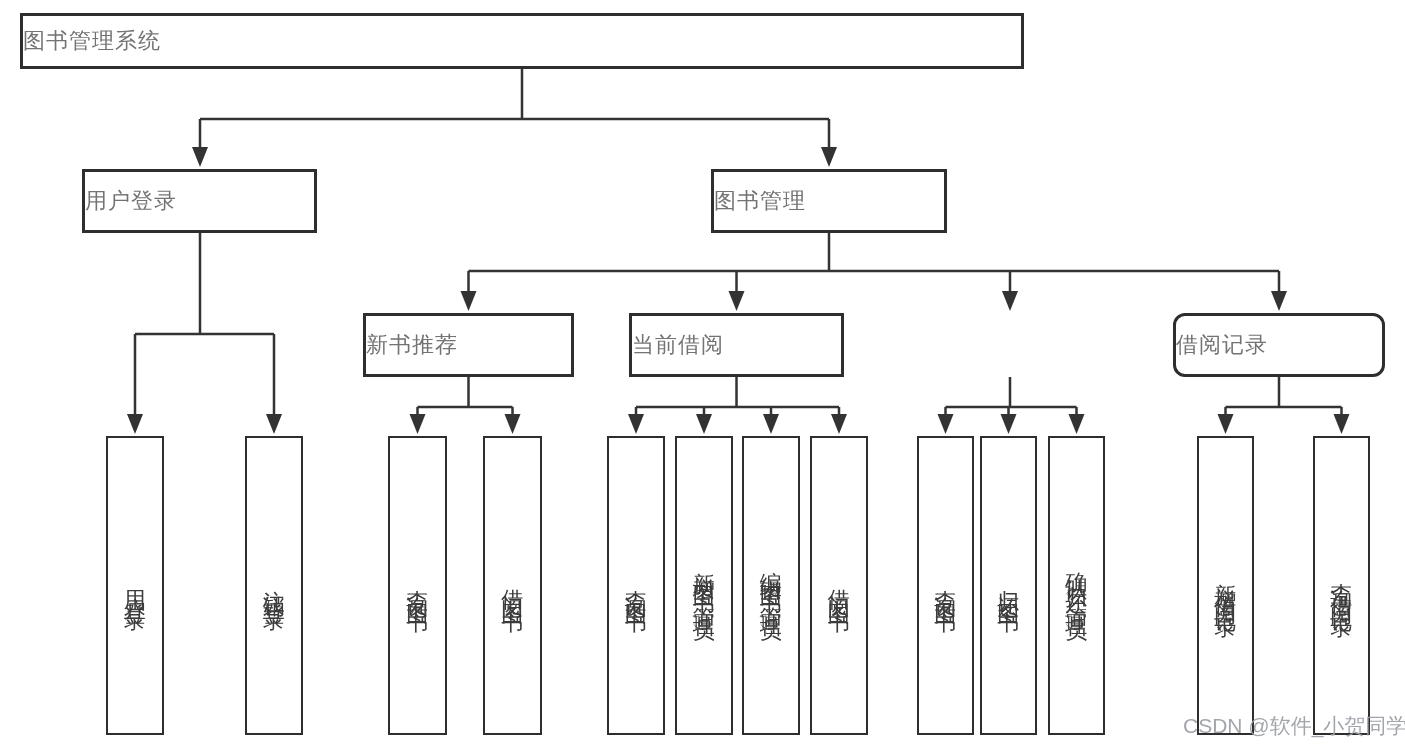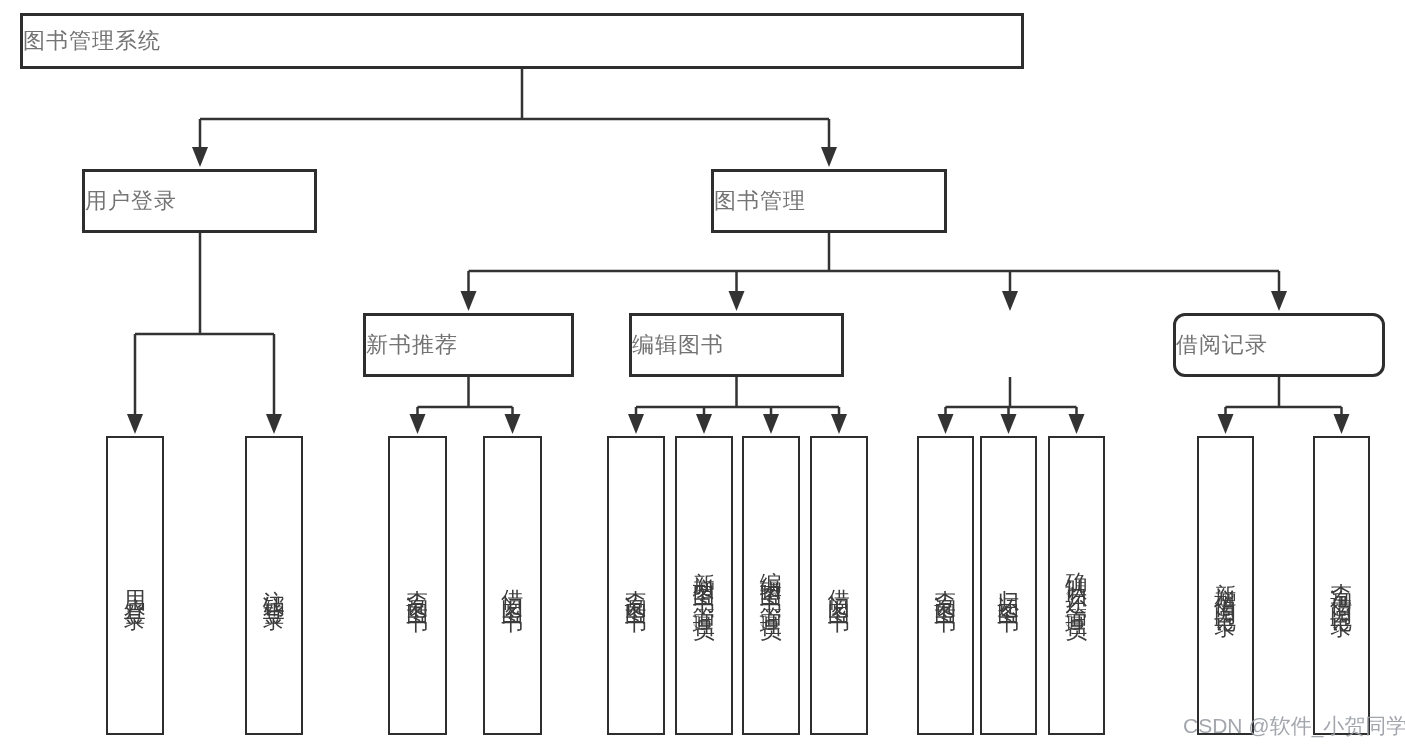--- a/index.html
+++ b/index.html
@@ -120,21 +120,21 @@
     <span>用户登录</span>
   </div>
   <div class="node" style="left:711px; top:169px; width:236px; height:64px;">
     <span>图书管理</span>
   </div>
 
   <div class="node" style="left:363px; top:313px; width:211px; height:64px;">
     <span>新书推荐</span>
   </div>
   <div class="node" style="left:629px; top:313px; width:215px; height:64px;">
-    <span>编辑图书</span>
+    <span>当前借阅</span>
   </div>
   <div class="node" style="left:1173px; top:313px; width:212px; height:64px;border-radius:12px;">
     <span>借阅记录</span>
   </div>
 
   <div class="leaf" style="left:106px; top:436px; width:58px; height:299px;">
     <span>用户登录</span>
   </div>
   <div class="leaf" style="left:245px; top:436px; width:58px; height:299px;">
     <span>注销登录</span>

